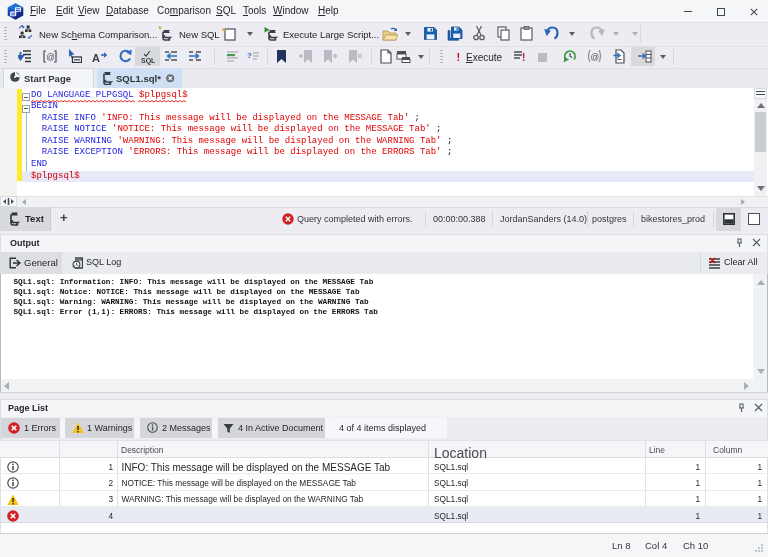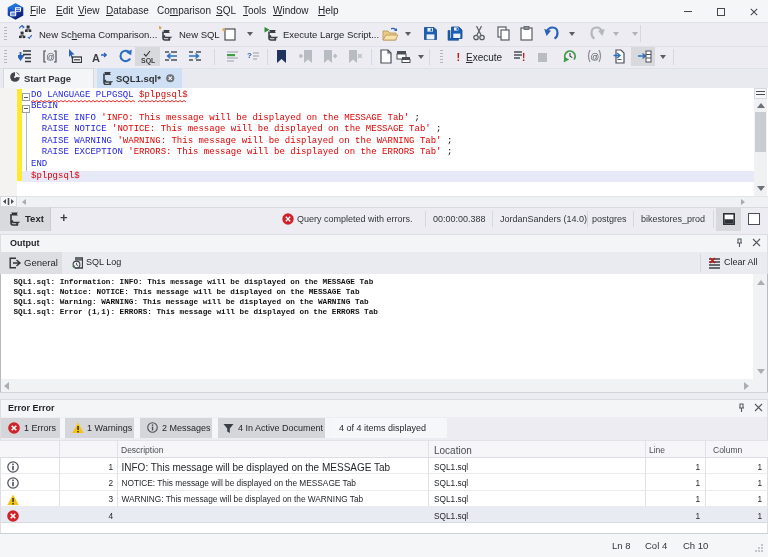--- a/index.html
+++ b/index.html
@@ -409,21 +409,21 @@
 <div class="abs" style="left:753px;top:274px;width:14px;height:105px;background:#f1f2f4"></div>
 <div class="abs" style="left:757px;top:280px;width:0;height:0;border-left:4px solid transparent;border-right:4px solid transparent;border-bottom:5px solid #aaaeb4"></div>
 <div class="abs" style="left:757px;top:369px;width:0;height:0;border-left:4px solid transparent;border-right:4px solid transparent;border-top:5px solid #aaaeb4"></div>
 <div class="abs" style="left:1px;top:379px;width:766px;height:13px;background:#f1f2f4"></div>
 <div class="abs" style="left:4px;top:382px;width:0;height:0;border-top:4px solid transparent;border-bottom:4px solid transparent;border-right:5px solid #aaaeb4"></div>
 <div class="abs" style="left:744px;top:382px;width:0;height:0;border-top:4px solid transparent;border-bottom:4px solid transparent;border-left:5px solid #aaaeb4"></div>
 <div class="abs" style="left:0;top:392px;width:768px;height:1px;background:#d0d3d8"></div>
 
 <div class="abs" style="left:0;top:393px;width:768px;height:6px;background:#ececf2"></div>
 <div class="abs" style="left:0;top:399px;width:768px;height:18px;background:#f4f5f7;border:1px solid #dcdde3;border-bottom:none"></div>
-<span class="abs" style="left:8px;top:403px;font-size:9px;font-weight:bold;color:#1e2024">Error Error</span>
+<span class="abs" style="left:8px;top:403px;font-size:9px;font-weight:bold;color:#1e2024">Page List</span>
 <svg class="abs" style="left:737px;top:403px" width="9" height="10" viewBox="0 0 9 10">
   <path d="M3 1 h3 v4 h-3 Z M2 5 h5 M4.5 5 v4" stroke="#555a61" stroke-width="1.1" fill="none"></path>
 </svg>
 <svg class="abs" style="left:754px;top:403px" width="9" height="9" viewBox="0 0 9 9">
       <path d="M1 1 L8 8 M8 1 L1 8" stroke="#555a61" stroke-width="1.1"></path>
     </svg>
 
 <div class="abs" style="left:0;top:417px;width:768px;height:23px;background:#ececf2;border-left:1px solid #dcdee2;border-right:1px solid #dcdee2"></div>
 <div class="abs" style="left:1px;top:417.5px;width:59px;height:20.5px;background:#d5d6da"></div>
 <div class="abs" style="left:60px;top:417.5px;width:5px;height:20.5px;background:#f5f6f9"></div>
@@ -454,21 +454,21 @@
 <svg class="abs" style="left:223px;top:423px" width="11" height="11" viewBox="0 0 11 11">
   <path d="M0.5 1 H10.5 L6.8 5.5 V10 L4.2 8.5 V5.5 Z" fill="#3a3f46"></path>
 </svg>
 <span class="abs" style="left:238px;top:423px;font-size:9px;color:#24262a">4 In Active Document</span>
 <div class="abs" style="left:332px;top:417.5px;width:115px;height:20.5px;background:#f6f7f9"></div>
 <span class="abs" style="left:339px;top:423px;font-size:9px;color:#24262a">4 of 4 items displayed</span>
 
 <div class="abs" style="left:0;top:440px;width:768px;height:93px;background:#fff;border-left:1px solid #dcdee2;border-right:1px solid #dcdee2"></div>
 <div class="abs" style="left:0;top:440px;width:768px;height:17.5px;background:#f6f6f8;border-top:1px solid #e2e3e6;border-bottom:1px solid #dcdde0"></div>
 <span class="abs" style="left:121px;top:444.5px;font-size:8.5px;color:#4a4d53">Description</span>
-<span class="abs" style="left:434px;top:444.5px;font-size:10px;color:#4a4d53">Location</span>
+<span class="abs" style="left:434px;top:444.5px;font-size:14px;color:#4a4d53">Location</span>
 <span class="abs" style="left:649px;top:444.5px;font-size:8.5px;color:#4a4d53">Line</span>
 <span class="abs" style="left:713px;top:444.5px;font-size:8.5px;color:#4a4d53">Column</span>
 
 <div class="abs" style="left:59px;top:440px;width:1px;height:83px;background:#e0e1e5"></div>
 <div class="abs" style="left:117px;top:440px;width:1px;height:83px;background:#e0e1e5"></div>
 <div class="abs" style="left:428px;top:440px;width:1px;height:83px;background:#e0e1e5"></div>
 <div class="abs" style="left:645px;top:440px;width:1px;height:83px;background:#e0e1e5"></div>
 <div class="abs" style="left:705px;top:440px;width:1px;height:83px;background:#e0e1e5"></div>
 
 <div class="abs" style="left:0;top:458px;width:768px;height:16.3px;border-bottom:1px solid #ebebee"></div>

